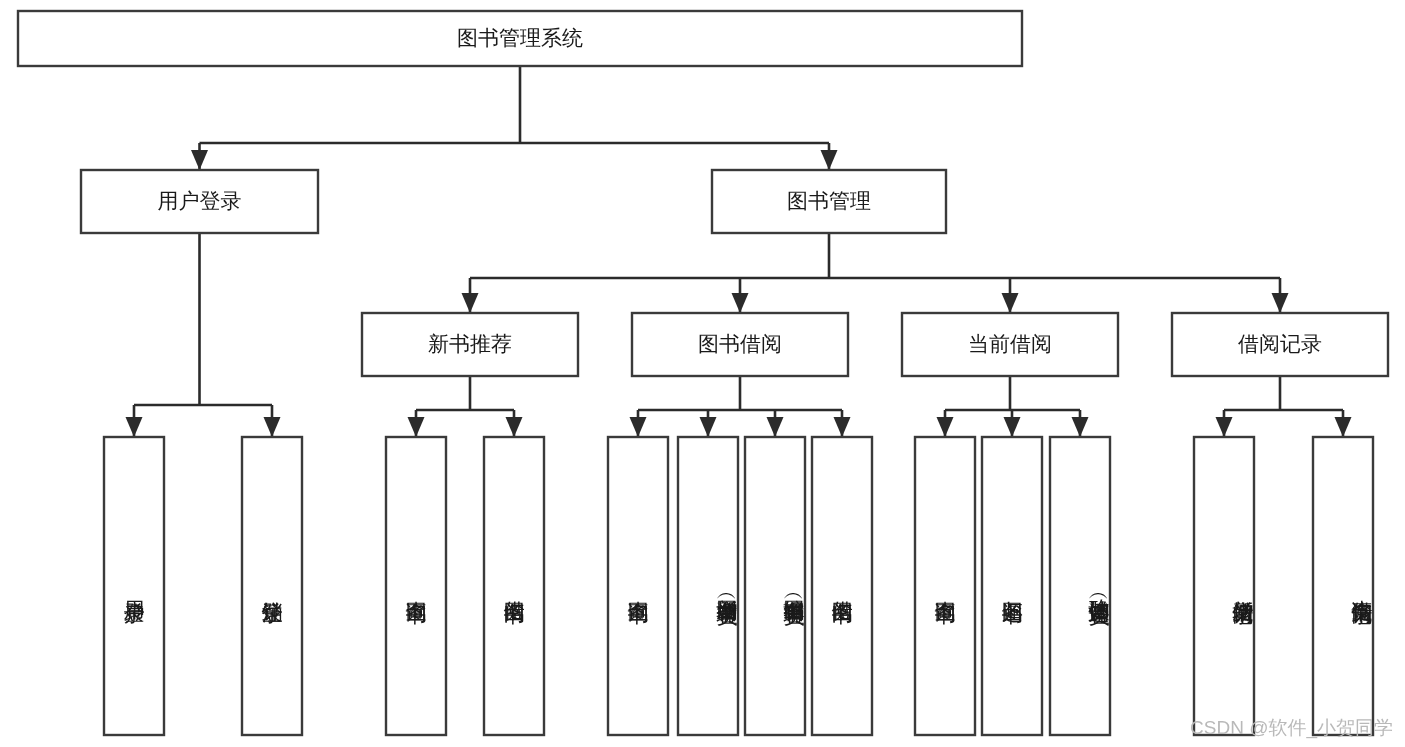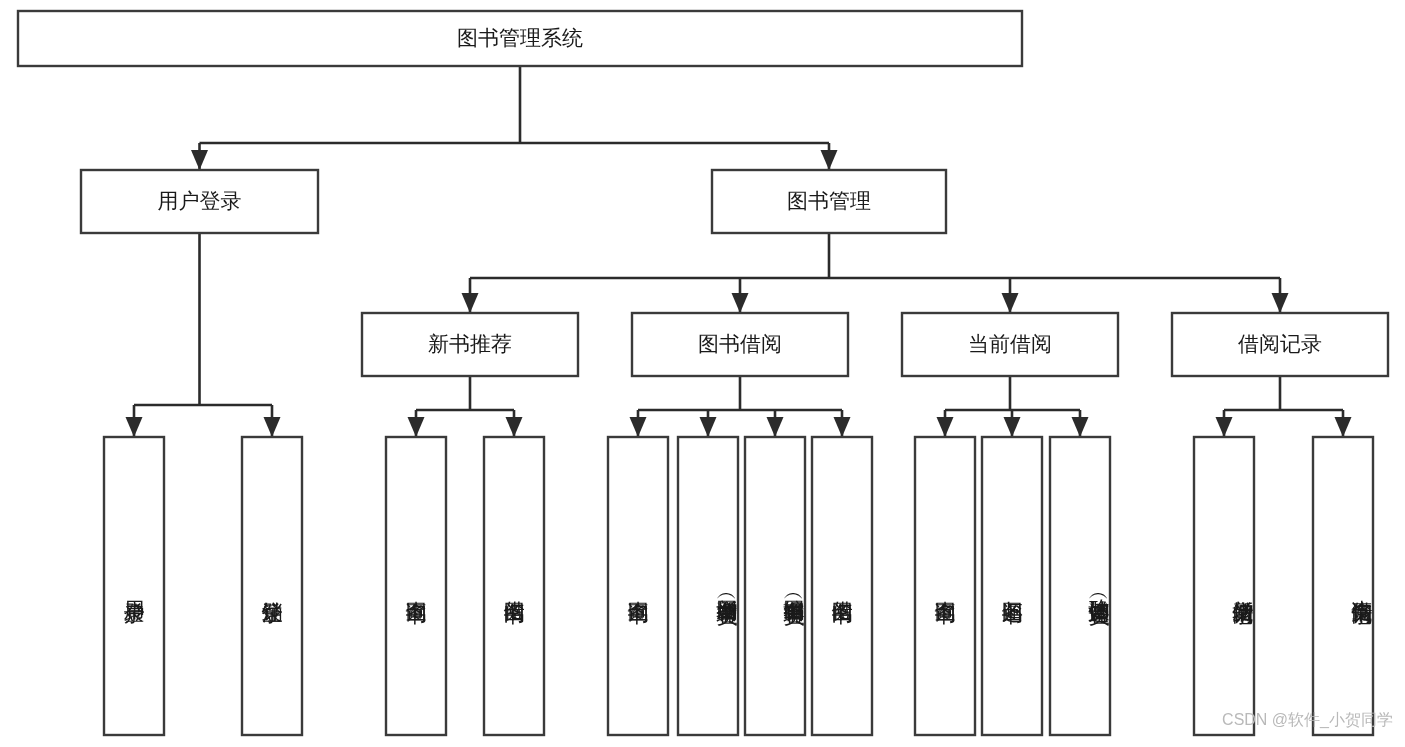--- a/index.html
+++ b/index.html
@@ -61,23 +61,23 @@
     justify-content: center;
     white-space: nowrap;
     pointer-events: none;
   }
   .node-label-v.center-v {
     align-items: center;
   }
   .watermark {
     position: absolute;
     right: 12px;
-    bottom: 16px;
+    bottom: 6px;
     font-family: "Liberation Sans", "DejaVu Sans", sans-serif;
-    font-size: 16px;
+    font-size: 19px;
     color: #b9b9b9;
     white-space: nowrap;
     pointer-events: none;
   }
 </style>
 </head>
 <body>
 
 <div id="diagram-root">
 

